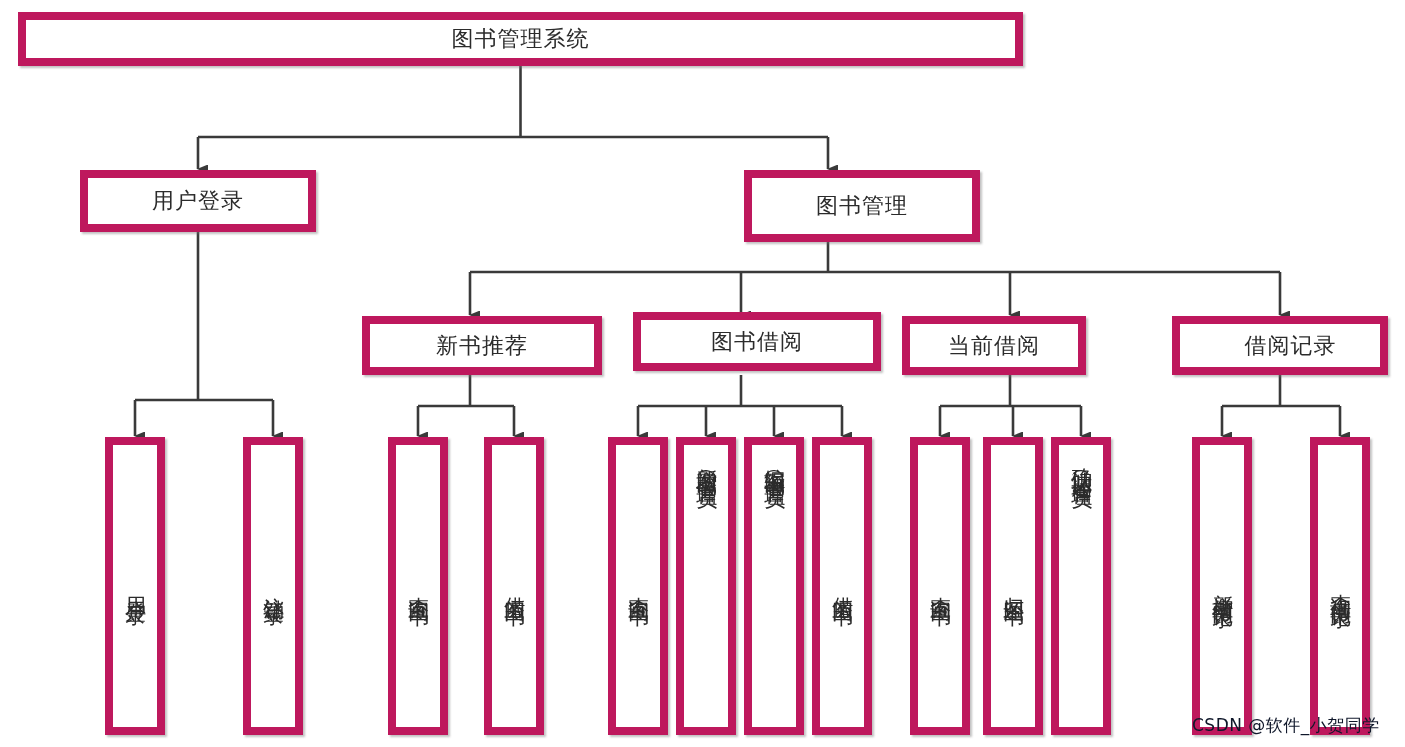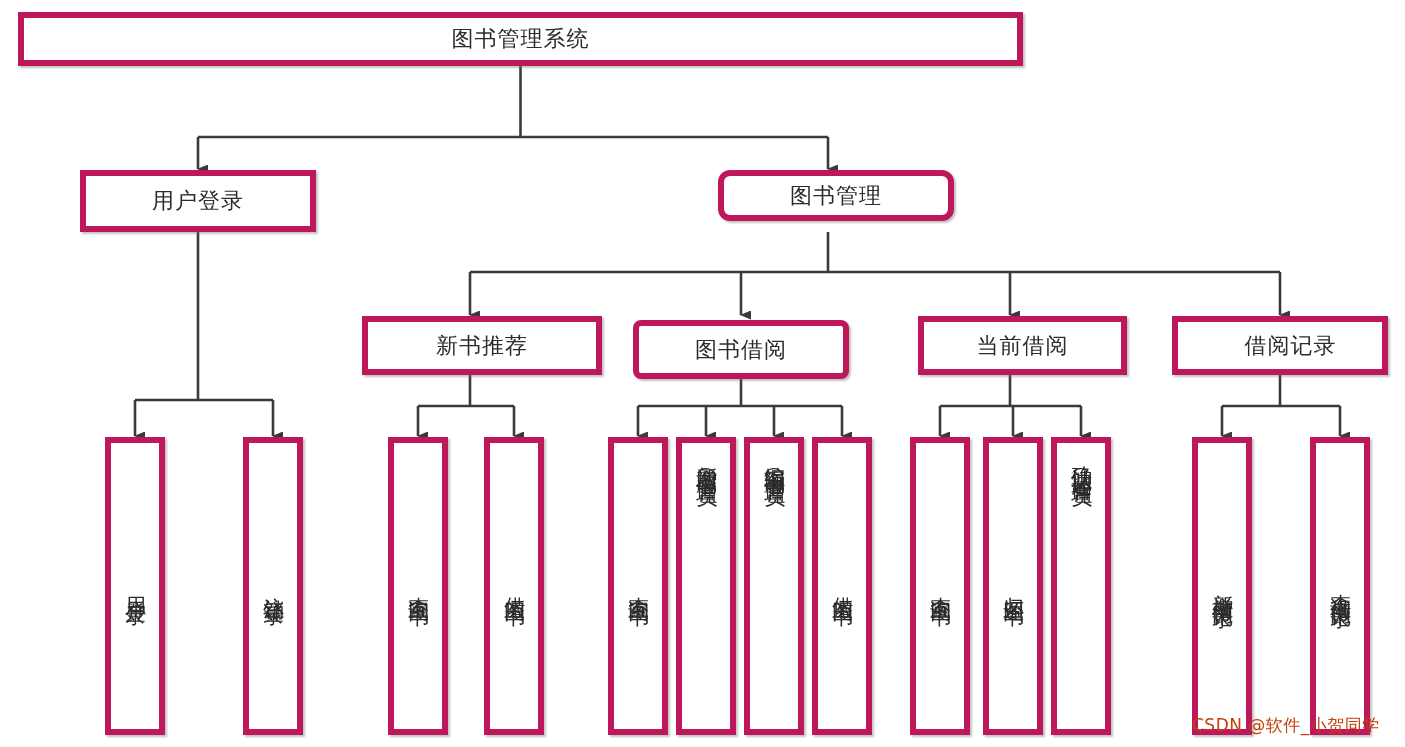--- a/index.html
+++ b/index.html
@@ -21,21 +21,21 @@
     position: absolute;
     left: 0;
     top: 0;
     width: 1405px;
     height: 747px;
   }
   .node {
     position: absolute;
     box-sizing: border-box;
     background: #ffffff;
-    border: 6px solid #be185d;
+    border: 8px solid #be185d;
     box-shadow: 2px 2px 2px rgba(120,120,120,0.45);
     display: flex;
     align-items: center;
     justify-content: center;
     color: #2b2b2b;
   }
   .node.horiz {
     font-size: 22px;
     letter-spacing: 1px;
   }
@@ -52,21 +52,21 @@
     letter-spacing: 3px;
     white-space: nowrap;
     display: block;
   }
   .node.vert.center .vtext {
     margin-top: 0;
   }
   .watermark {
     position: absolute;
     font-size: 17px;
-    color: #c2410c;
+    color: #0f172a;
     letter-spacing: 0.5px;
     white-space: nowrap;
     user-select: none;
   }
 </style>
 </head>
 <body>
 
 <div id="canvas">
   <svg id="edges" viewBox="0 0 1405 747" xmlns="http://www.w3.org/2000/svg">
@@ -112,30 +112,30 @@
       </g>
   </svg>
 
   <div id="node-layer">
       <div class="node horiz" style="left: 18px; top: 12px; width: 1005px; height: 54px;">
         <span>图书管理系统</span>
       </div>
       <div class="node horiz" style="left: 80px; top: 170px; width: 236px; height: 62px;">
         <span>用户登录</span>
       </div>
-      <div class="node horiz" style="left: 718px; top: 170px; width: 236px; height: 51px; border-radius: 12px;">
+      <div class="node horiz" style="left: 744px; top: 170px; width: 236px; height: 72px;">
         <span>图书管理</span>
       </div>
       <div class="node horiz" style="left: 362px; top: 316px; width: 240px; height: 59px;">
         <span>新书推荐</span>
       </div>
-      <div class="node horiz" style="left: 633px; top: 320px; width: 216px; height: 59px; border-radius: 8px;">
+      <div class="node horiz" style="left: 633px; top: 312px; width: 248px; height: 59px;">
         <span>图书借阅</span>
       </div>
-      <div class="node horiz" style="left: 902px; top: 316px; width: 209px; height: 59px; margin-left: 16px;">
+      <div class="node horiz" style="left: 902px; top: 316px; width: 184px; height: 59px;">
         <span>当前借阅</span>
       </div>
       <div class="node horiz" style="left: 1172px; top: 316px; width: 216px; height: 59px; padding-left: 21px;">
         <span>借阅记录</span>
       </div>
       <div class="node vert center" style="left: 105px; top: 437px; width: 60px; height: 298px; align-items: center; padding-top: 0px;">
         <span class="vtext">用户登录</span>
       </div>
       <div class="node vert center" style="left: 243px; top: 437px; width: 60px; height: 298px; align-items: center; padding-top: 0px;">
         <span class="vtext">注销登录</span>

